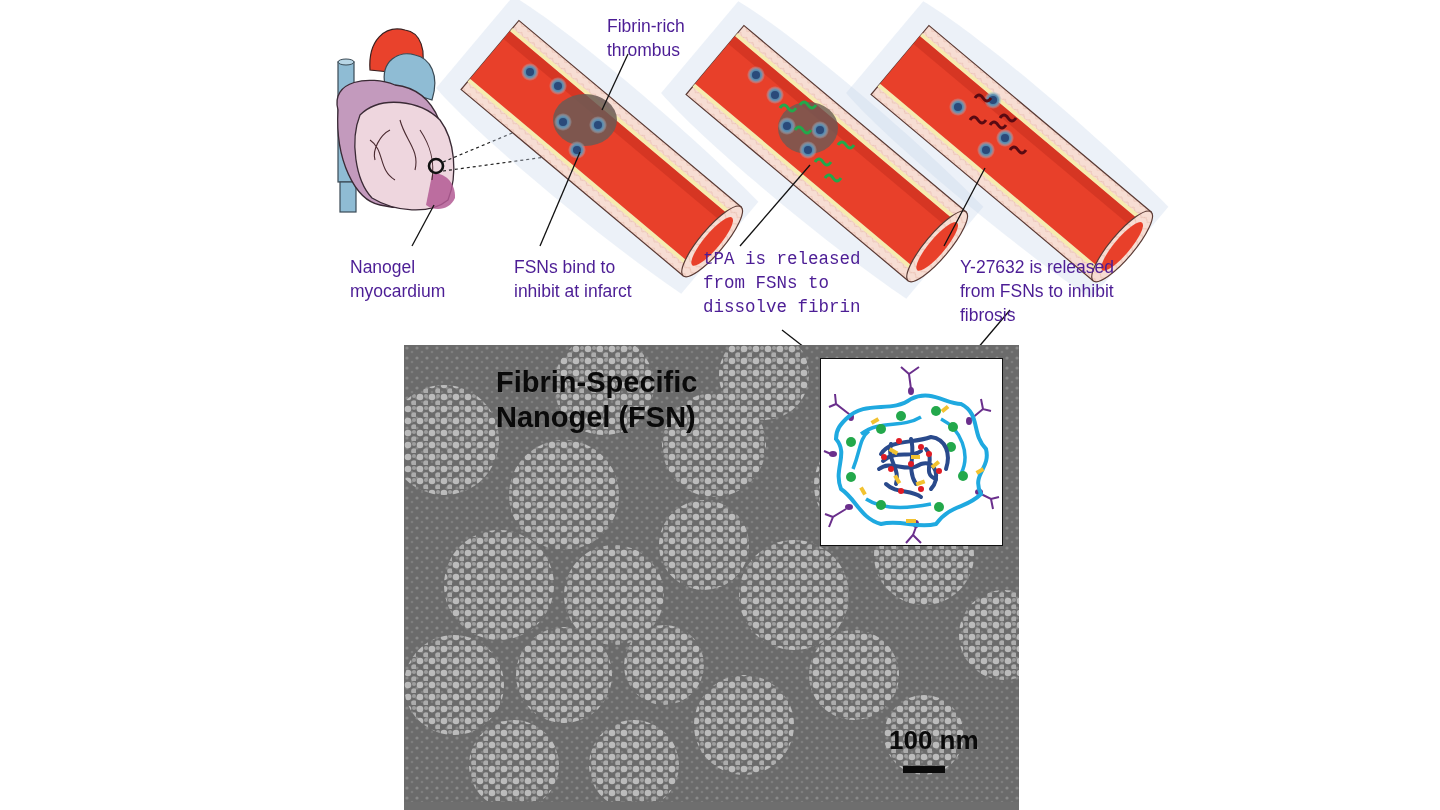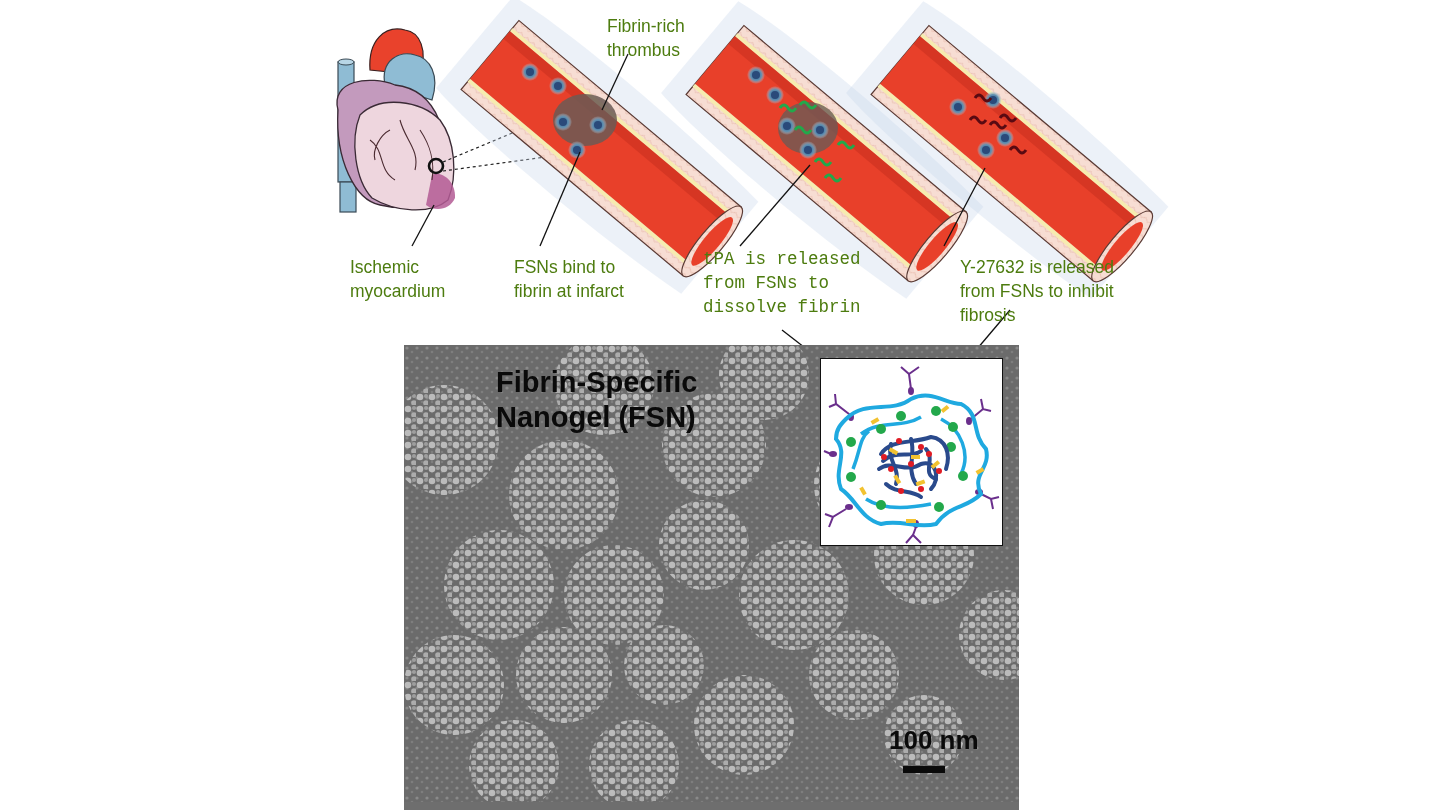--- a/index.html
+++ b/index.html
@@ -1,17 +1,17 @@
 <!DOCTYPE html>
 <html><head>
 <meta charset="utf-8">
 <style>
   html,body{margin:0;padding:0;background:#fff;}
   body{width:1440px;height:810px;position:relative;overflow:hidden;font-family:"Liberation Sans",sans-serif;color:#111;}
-  .label{position:absolute;font-size:17.5px;line-height:24px;color:#4d7c0f;white-space:pre;}
+  .label{position:absolute;font-size:17.5px;line-height:24px;color:#4c1d95;white-space:pre;}
   svg{position:absolute;left:0;top:0;}
   .sem{position:absolute;left:404px;top:345px;width:615px;height:559px;background:#6e6e6e;overflow:hidden;}
   .sem-title{position:absolute;left:92px;top:20px;font-weight:bold;font-size:29px;line-height:35px;color:#0a0a0a;white-space:pre;}
   .scale-label{position:absolute;left:463px;top:380px;font-weight:bold;font-size:26px;color:#0a0a0a;margin-left:22px;}
   .scale-bar{position:absolute;left:499px;top:421px;width:42px;height:7px;background:#0a0a0a;}
   .inset{position:absolute;left:820px;top:358px;width:181px;height:186px;background:#fff;border:1.5px solid #111;}
 </style>
 </head>
 <body>
 
@@ -98,24 +98,24 @@
     <path d="M975 98 q4 -6 8 0 t8 0 M970 120 q4 -6 8 0 t8 0 M990 125 q4 -6 8 0 t8 0 M1000 118 q4 -6 8 0 t8 0 M1010 150 q4 -6 8 0 t8 0" stroke="#5a0a12" stroke-width="3" fill="none"></path>
     <line x1="985" y1="168" x2="944" y2="246" stroke="#111" stroke-width="1.3"></line>
   </g>
 
   <line x1="782" y1="330" x2="885" y2="410" stroke="#111" stroke-width="1.3"></line>
   <line x1="1010" y1="310" x2="900" y2="440" stroke="#111" stroke-width="1.3"></line>
 </svg>
 
 <div class="label" style="left:607px;top:14px;">Fibrin-rich
 thrombus</div>
-<div class="label" style="left:350px;top:255px;">Ischemic
+<div class="label" style="left:350px;top:255px;">Nanogel
 myocardium</div>
 <div class="label" style="left:514px;top:255px;">FSNs bind to
-fibrin at infarct</div>
+inhibit at infarct</div>
 <div class="label" style="left:703px;top:247px;font-family:Liberation Mono, monospace;">tPA is released
 from FSNs to
 dissolve fibrin</div>
 <div class="label" style="left:960px;top:255px;">Y-27632 is released
 from FSNs to inhibit
 fibrosis</div>
 
 <div class="sem">
   <svg width="615" height="457">
     <defs>

